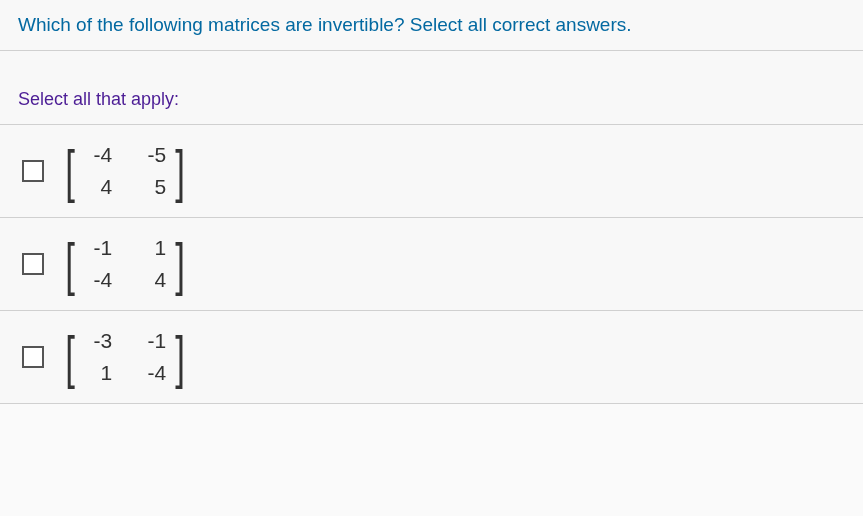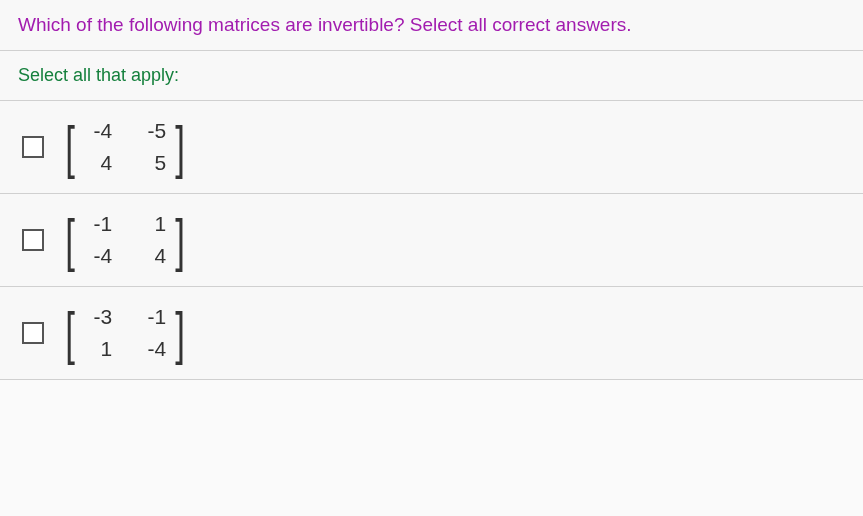--- a/index.html
+++ b/index.html
@@ -19,26 +19,27 @@
       width: 100%;
       height: 100%;
     }
     .row {
       border-bottom: 1px solid #d0d0d0;
       padding: 14px 18px;
       background: #f8f8f8;
     }
     .question-text {
       font-size: 19px;
-      color: #a21caf;
+      color: #0369a1;
       font-weight: 500;
     }
     .instruction-text {
       font-size: 18px;
-      color: #15803d;
+      color: #4c1d95;
+      margin-top: 24px;
     }
     .option-row {
       display: flex;
       align-items: center;
       gap: 18px;
       padding: 14px 22px;
       border-bottom: 1px solid #d0d0d0;
       background: #f8f8f8;
     }
     .checkbox {

